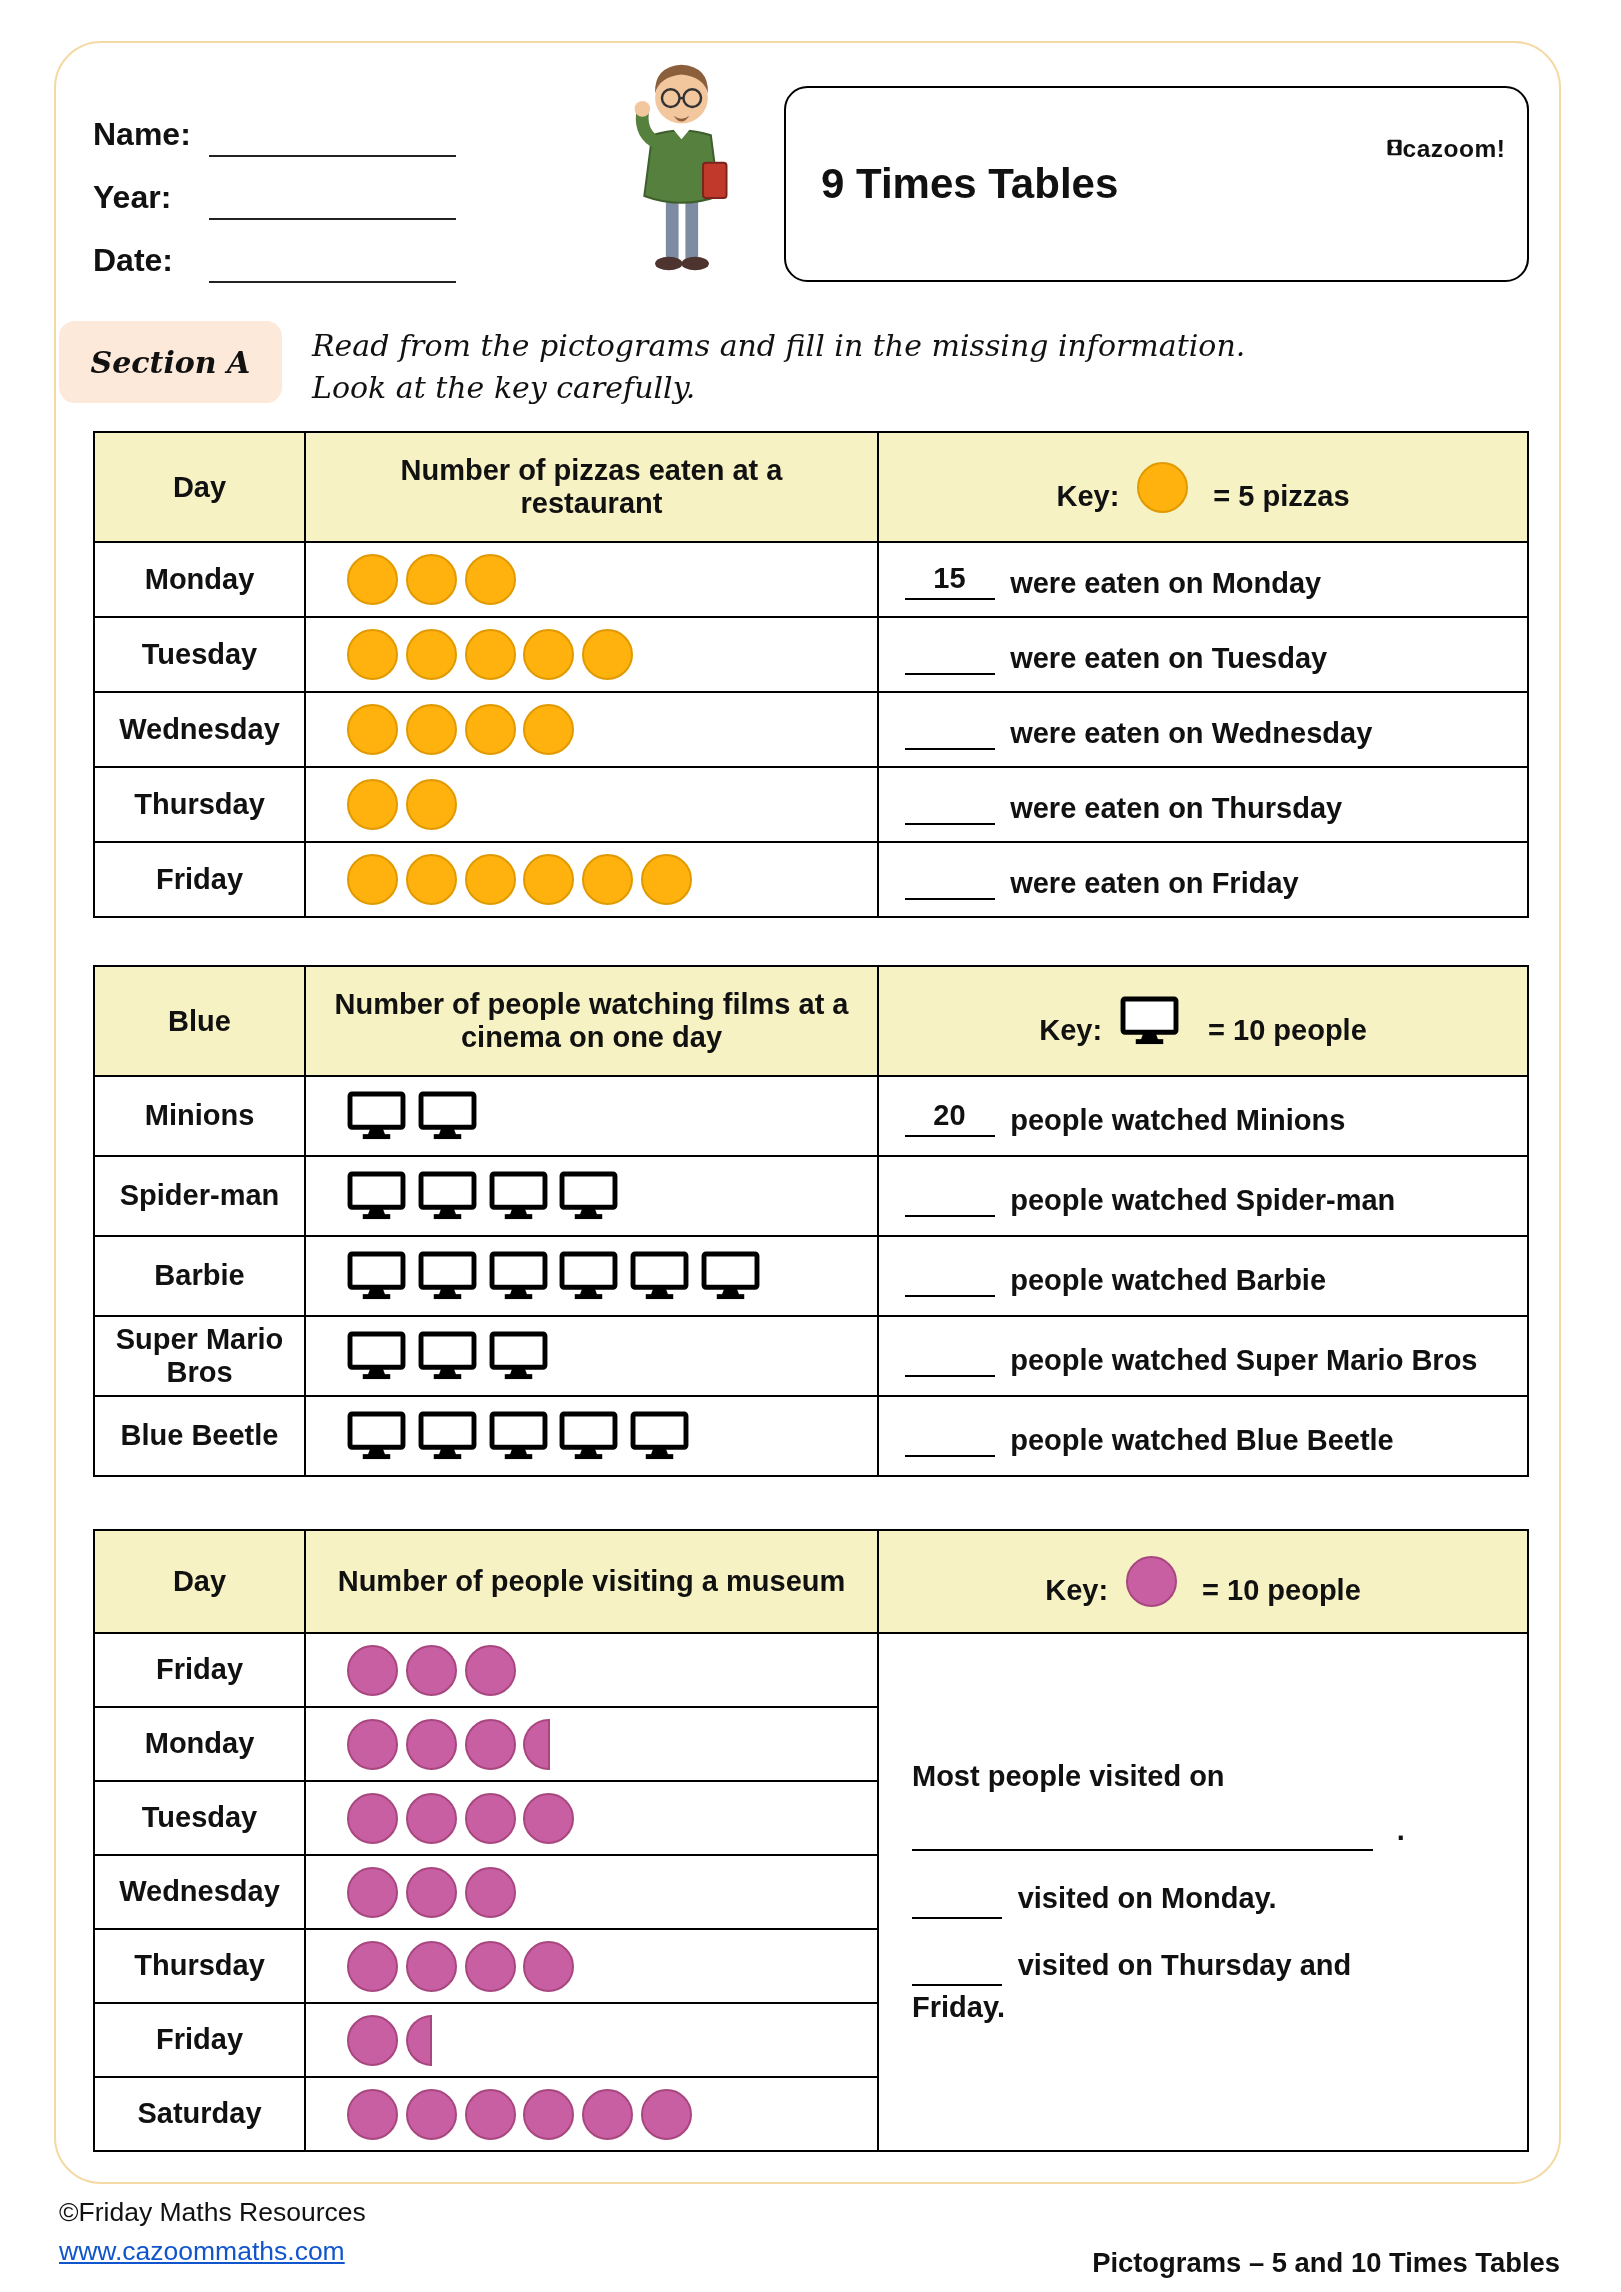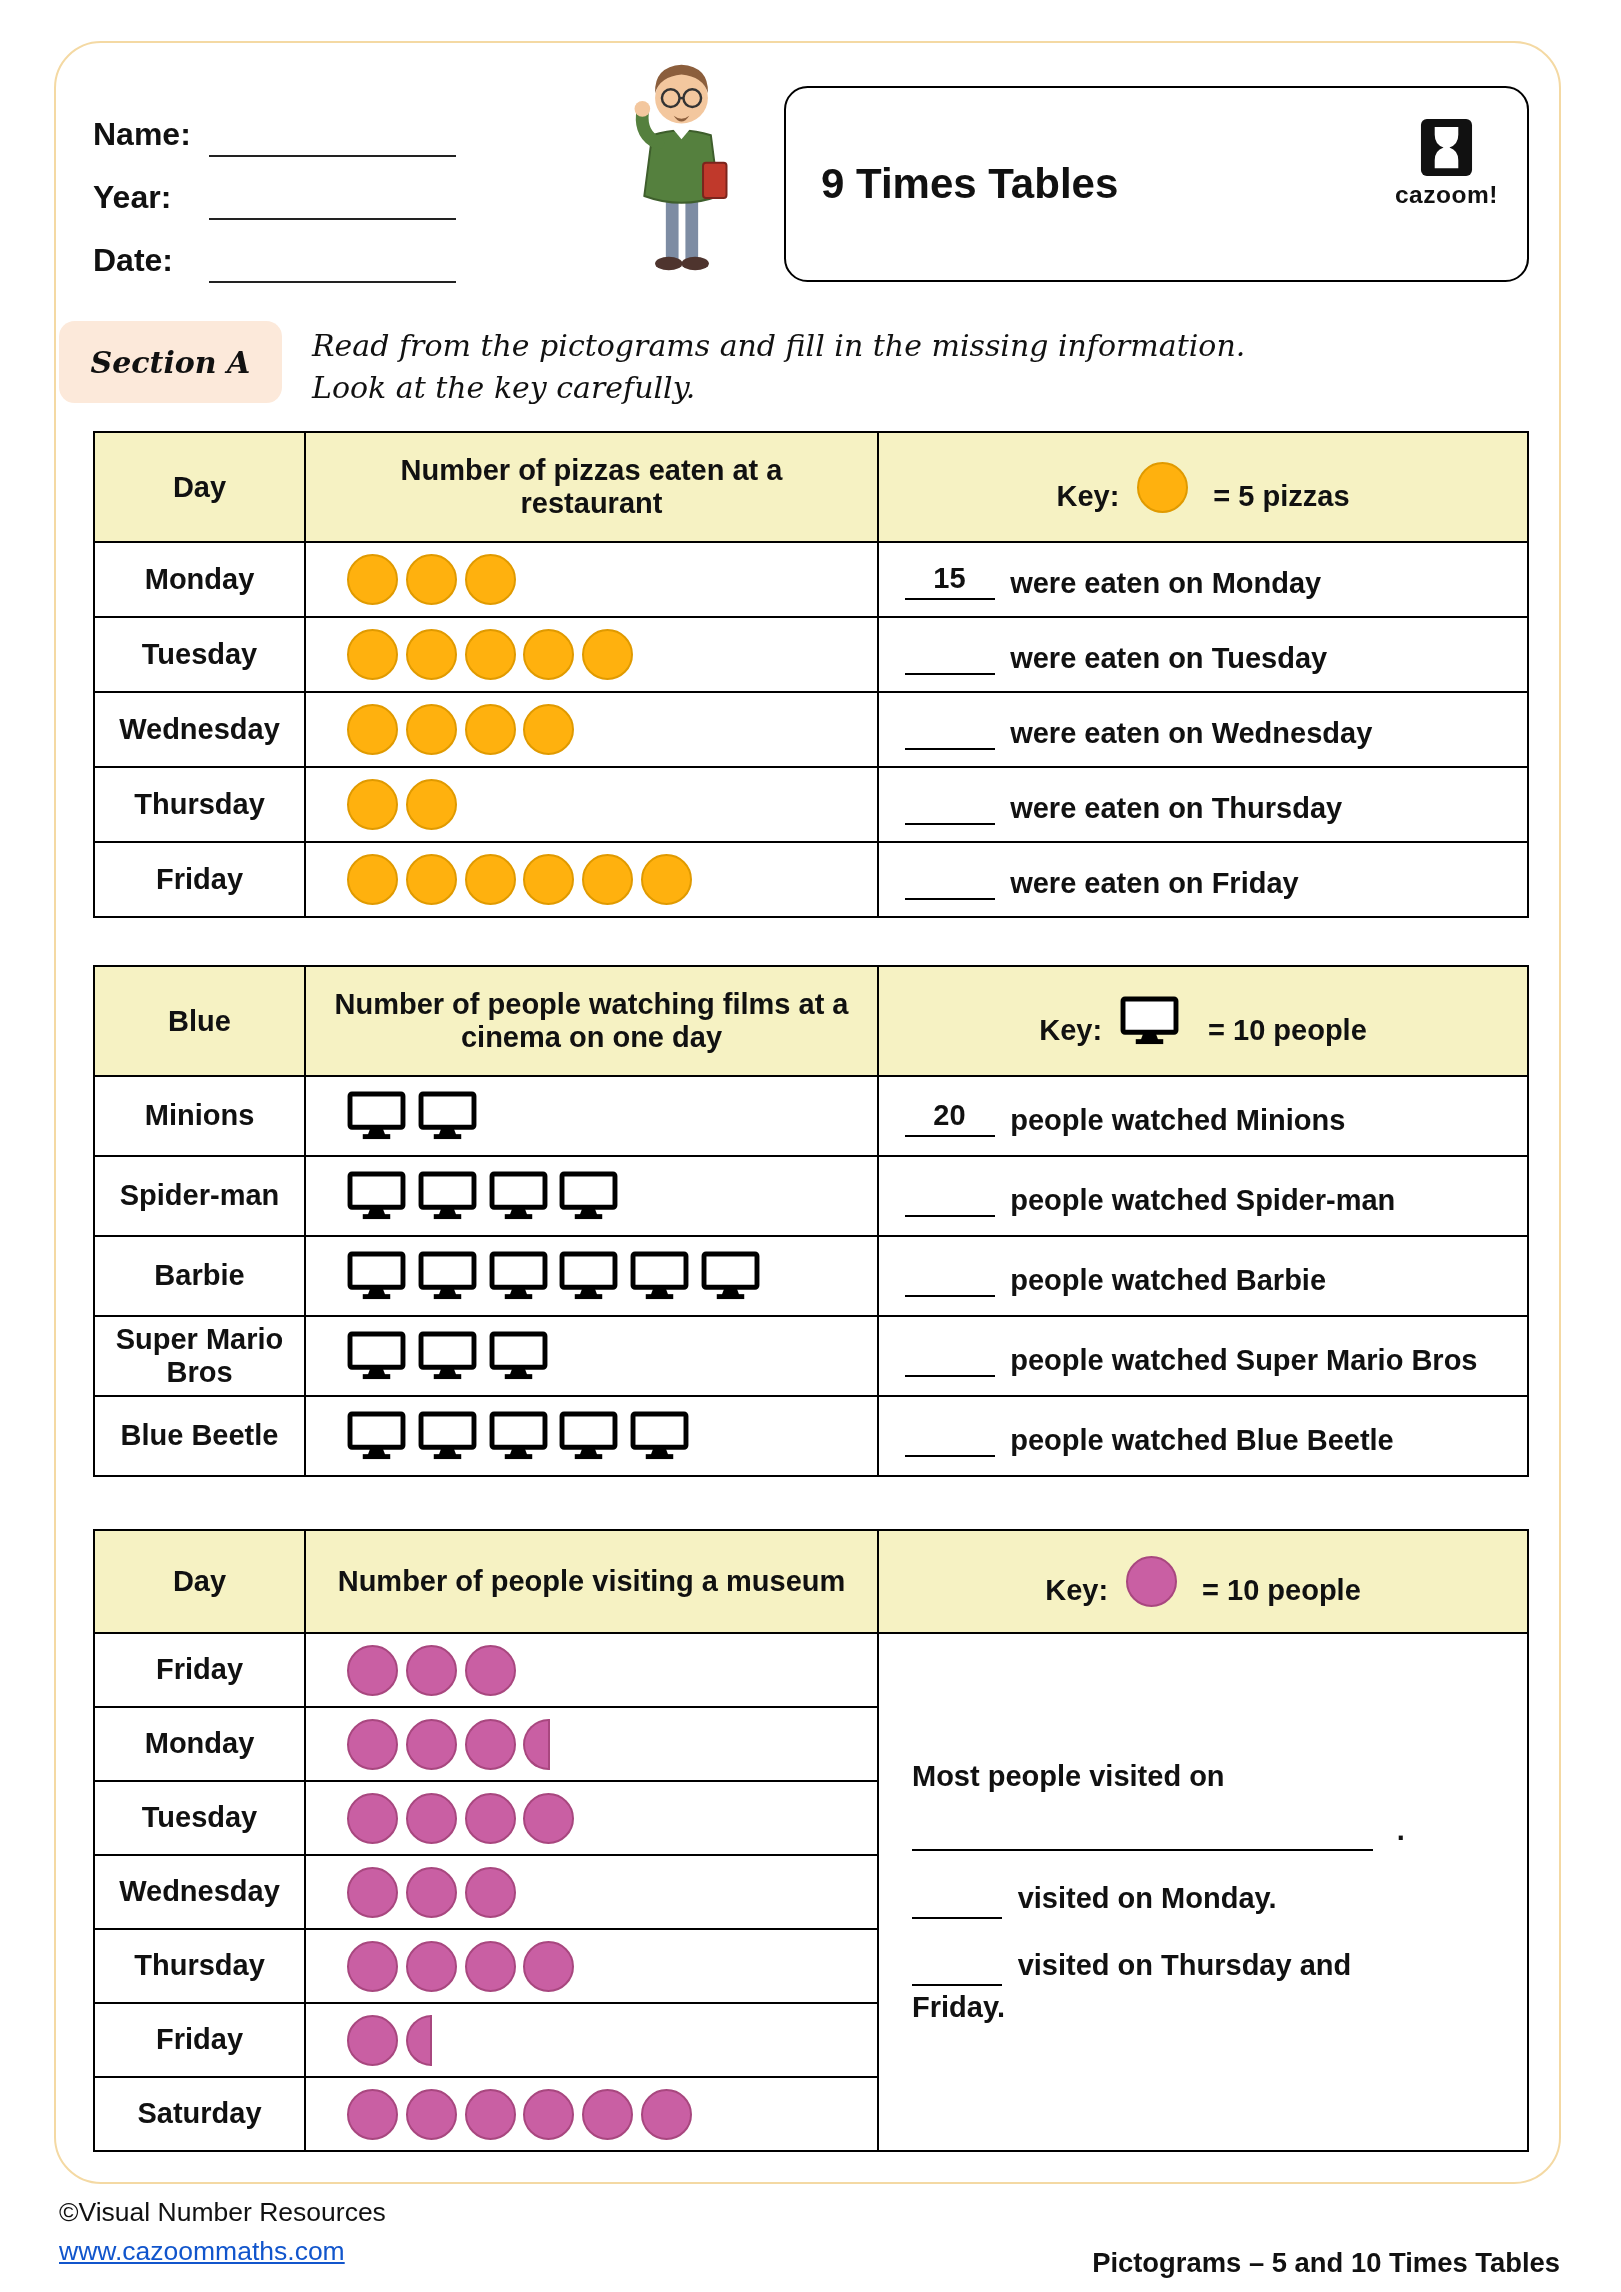--- a/index.html
+++ b/index.html
@@ -17,21 +17,21 @@
   .field-row { height:63px; display:flex; align-items:flex-end; }
   .field-label { font-weight:bold; font-size:32px; width:110px; padding-bottom:3.9px; }
   .field-line { display:inline-block; width:247px; border-bottom:2.5px solid #222; height:43px; margin-left:5.9px; }
   .teacher { position:absolute; left:613px; top:49px; }
   .title-box {
     position:absolute; left:784px; top:86px; width:745px; height:196px;
     border:2.9px solid #000; border-radius:23.5px; background:#fff; box-sizing:border-box;
     display:flex; align-items:center;
   }
   .title-text { margin-left:35px; font-size:42px; font-weight:bold; line-height:1.25; }
-  .logo { position:absolute; right:21.6px; top:29px; width:118px; display:flex; flex-direction:column; align-items:center; }
+  .logo { position:absolute; right:21.6px; top:29px; width:118px; display:flex; align-items:center; }
   .logo-text { font-weight:bold; font-size:24.5px; margin-top:2.9px; letter-spacing:0.5px; }
   
   .section-badge {
     position:absolute; left:59px; top:321px; width:223px; height:82px;
     background:#FCE9DA; border-radius:15.7px; display:flex; align-items:center; justify-content:center;
     font-family:"DejaVu Serif", serif; font-style:italic; font-weight:bold; font-size:30px;
   }
   .instructions {
     position:absolute; left:312px; top:325px;
     font-family:"DejaVu Serif", serif; font-style:italic; font-size:30px; line-height:1.4;
@@ -344,17 +344,17 @@
         <td class="picto-cell"><span class="picto-circle" style="background: rgb(201, 95, 163); border-color: rgb(168, 71, 127);"></span><span class="picto-circle picto-half" style="background: rgb(201, 95, 163); border-color: rgb(168, 71, 127);"></span></td>
       </tr>
       <tr>
         <td class="label-cell">Saturday</td>
         <td class="picto-cell"><span class="picto-circle" style="background: rgb(201, 95, 163); border-color: rgb(168, 71, 127);"></span><span class="picto-circle" style="background: rgb(201, 95, 163); border-color: rgb(168, 71, 127);"></span><span class="picto-circle" style="background: rgb(201, 95, 163); border-color: rgb(168, 71, 127);"></span><span class="picto-circle" style="background: rgb(201, 95, 163); border-color: rgb(168, 71, 127);"></span><span class="picto-circle" style="background: rgb(201, 95, 163); border-color: rgb(168, 71, 127);"></span><span class="picto-circle" style="background: rgb(201, 95, 163); border-color: rgb(168, 71, 127);"></span></td>
       </tr>
     </tbody>
   </table>
 
 <div class="footer-left">
-  <div>©Visual Number Resources</div>
+  <div>©Friday Maths Resources</div>
   <a class="footer-link">www.cazoommaths.com</a>
 </div>
 <div class="footer-right">Pictograms – 5 and 10 Times Tables</div>
 
 
 </body></html>

